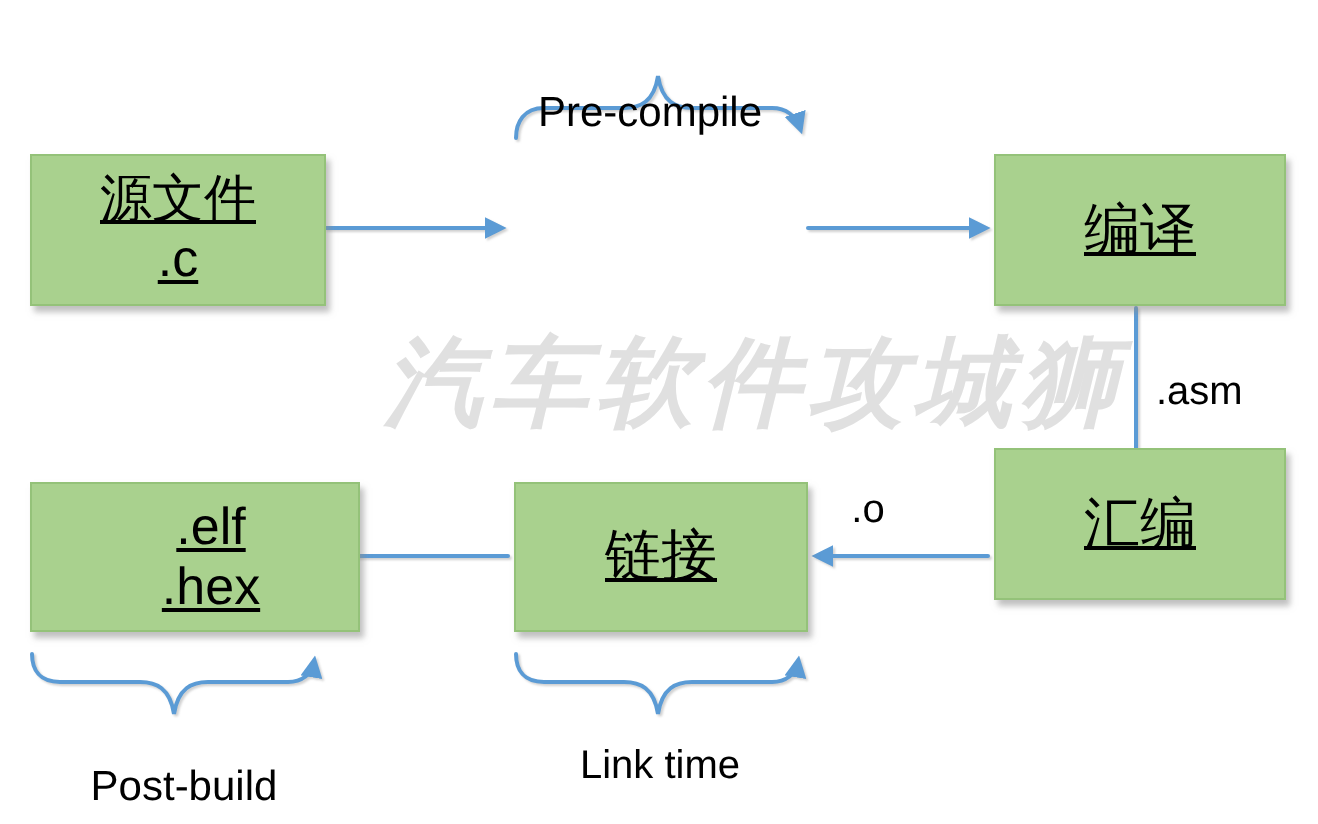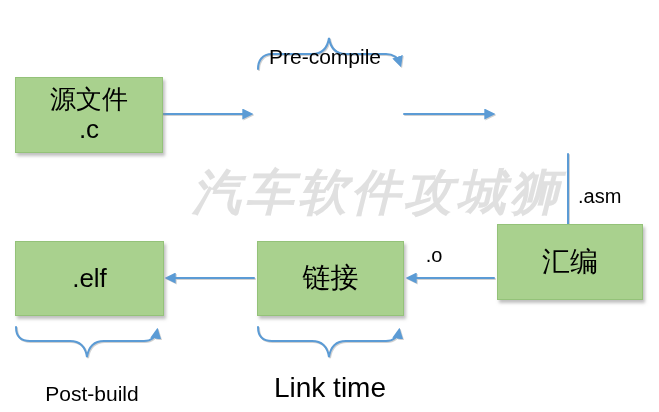--- a/index.html
+++ b/index.html
@@ -46,39 +46,40 @@
     background:var(--box-fill);
     border:1px solid var(--box-border);
     box-shadow:2px 3px 3px rgba(140,140,140,0.55);
     display:flex;
     flex-direction:column;
     align-items:center;
     justify-content:center;
     z-index:2;
     color:var(--text);
     text-align:center;
+    text-decoration:underline;
   }
   .box span{display:block;line-height:1.15;}
   .box-single span{font-size:28px;}
   .box-double span{font-size:26px;}
   #box-source{left:15px;top:77px;width:146px;height:74px;}
   #box-precompile{left:257px;top:78px;width:145px;height:72px;}
   #box-compile{left:497px;top:77px;width:144px;height:74px;}
   #box-assemble{left:497px;top:224px;width:144px;height:74px;}
   #box-link{left:257px;top:241px;width:145px;height:73px;}
-  #box-output{left:15px;top:241px;width:147px;height:73px;}
+  #box-output{left:15px;top:241px;width:147px;height:73px;padding-left:16px;}
   .anno{
     position:absolute;
     color:var(--text);
     z-index:3;
     white-space:nowrap;
   }
   #label-pre-compile{left:240px;top:1px;width:170px;text-align:center;font-size:21px;margin-top:44px;}
   #label-post-build{left:18px;top:372px;width:148px;text-align:center;font-size:21px;margin-top:10px;}
-  #label-link-time{left:255px;top:372px;width:150px;text-align:center;font-size:28px;}
+  #label-link-time{left:255px;top:372px;width:150px;text-align:center;font-size:20px;}
   #label-asm{left:578px;top:185px;font-size:20px;text-align:center;}
   #label-o{left:418px;top:244px;width:32px;text-align:center;font-size:20px;}
 </style>
 </head>
 <body>
 
 <div class="canvas">
 
   <div class="watermark">汽车软件攻城狮</div>
 
@@ -105,31 +106,35 @@
 
     <path class="stroke" d="M258 327 C258 335 262 341 272 341 L312 341 C320 341 327 344 329 357 C331 344 338 341 346 341 L386 341 C393 341 398 337 399 331" marker-end="url(#ah)"></path>
   </svg>
 
   <div class="box box-double" id="box-source">
     <span>源文件</span>
     <span>.c</span>
   </div>
 
 
+  <div class="box box-single" id="box-compile">
+    <span>编译</span>
+  </div>
 
   <div class="box box-single" id="box-assemble">
     <span>汇编</span>
   </div>
 
   <div class="box box-single" id="box-link">
     <span>链接</span>
   </div>
 
   <div class="box box-double" id="box-output">
     <span>.elf</span>
+    <span>.hex</span>
   </div>
 
   <div class="anno" id="label-pre-compile">Pre-compile</div>
   <div class="anno" id="label-post-build">Post-build</div>
   <div class="anno" id="label-link-time">Link time</div>
   <div class="anno" id="label-asm">.asm</div>
   <div class="anno" id="label-o">.o</div>
 
 </div>
 

